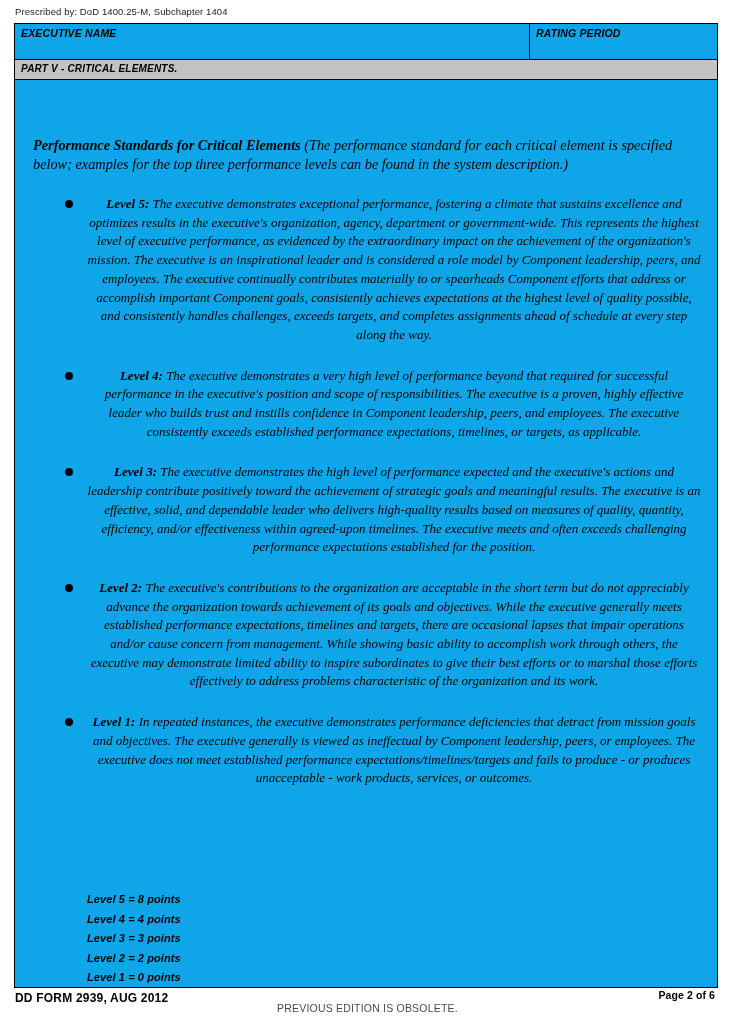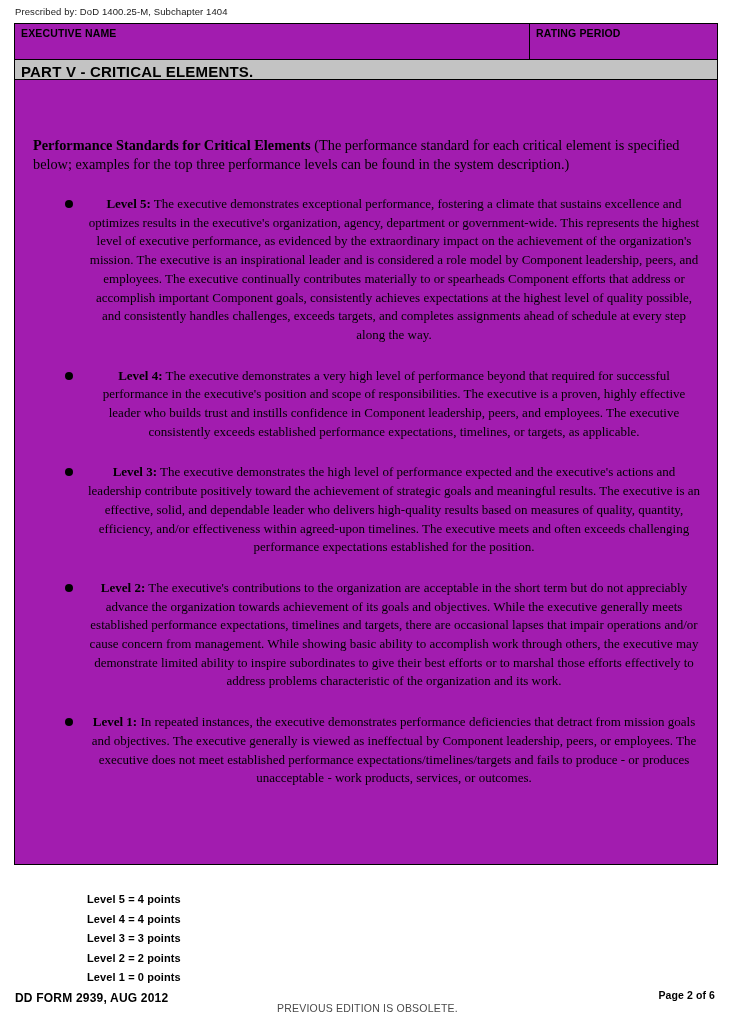--- a/index.html
+++ b/index.html
@@ -28,24 +28,25 @@
     letter-spacing: 0.1px;
     white-space: nowrap;
   }
 
   
   .form-box {
     position: absolute;
     left: 14px;
     top: 23px;
     width: 704px;
-    height: 842px;
+    height: 965px;
     border: 1.6px solid #000000;
     box-sizing: border-box;
-    background: #a21caf;
+    background: #0ea5e9;
+    font-style: italic;
   }
 
   
   .ident-row {
     position: relative;
     height: 36px;
     border-bottom: 1.6px solid #000000;
     box-sizing: border-box;
   }
   .ident-cell {
@@ -69,21 +70,21 @@
   
   .part-band {
     height: 20px;
     background: #c3c3c3;
     border-bottom: 1.6px solid #000000;
     box-sizing: border-box;
     padding: 3px 0 0 6px;
   }
   .part-band-label {
     font-family: "Liberation Sans", sans-serif;
-    font-size: 15px;
+    font-size: 10px;
     font-weight: bold;
     letter-spacing: 0.2px;
     color: #000;
     white-space: nowrap;
   }
 
   
   .body-region {
     position: relative;
     height: 905px;
@@ -247,21 +248,21 @@
 
       <div class="level-item">
         <span class="level-bullet"></span>
         <span class="level-name">Level 1:</span><span> In repeated instances, the executive demonstrates performance deficiencies that detract from mission goals and objectives. The executive generally is viewed as ineffectual by Component leadership, peers, or employees. The executive does not meet established performance expectations/timelines/targets and fails to produce - or produces unacceptable - work products, services, or outcomes.</span>
       </div>
 
     </div>
 
     <div class="points-block">
       <ul class="points-list">
-        <li>Level 5 = 4 points</li>
+        <li>Level 5 = 8 points</li>
         <li>Level 4 = 4 points</li>
         <li>Level 3 = 3 points</li>
         <li>Level 2 = 2 points</li>
         <li>Level 1 = 0 points</li>
       </ul>
     </div>
 
   </div>
 </div>
 

